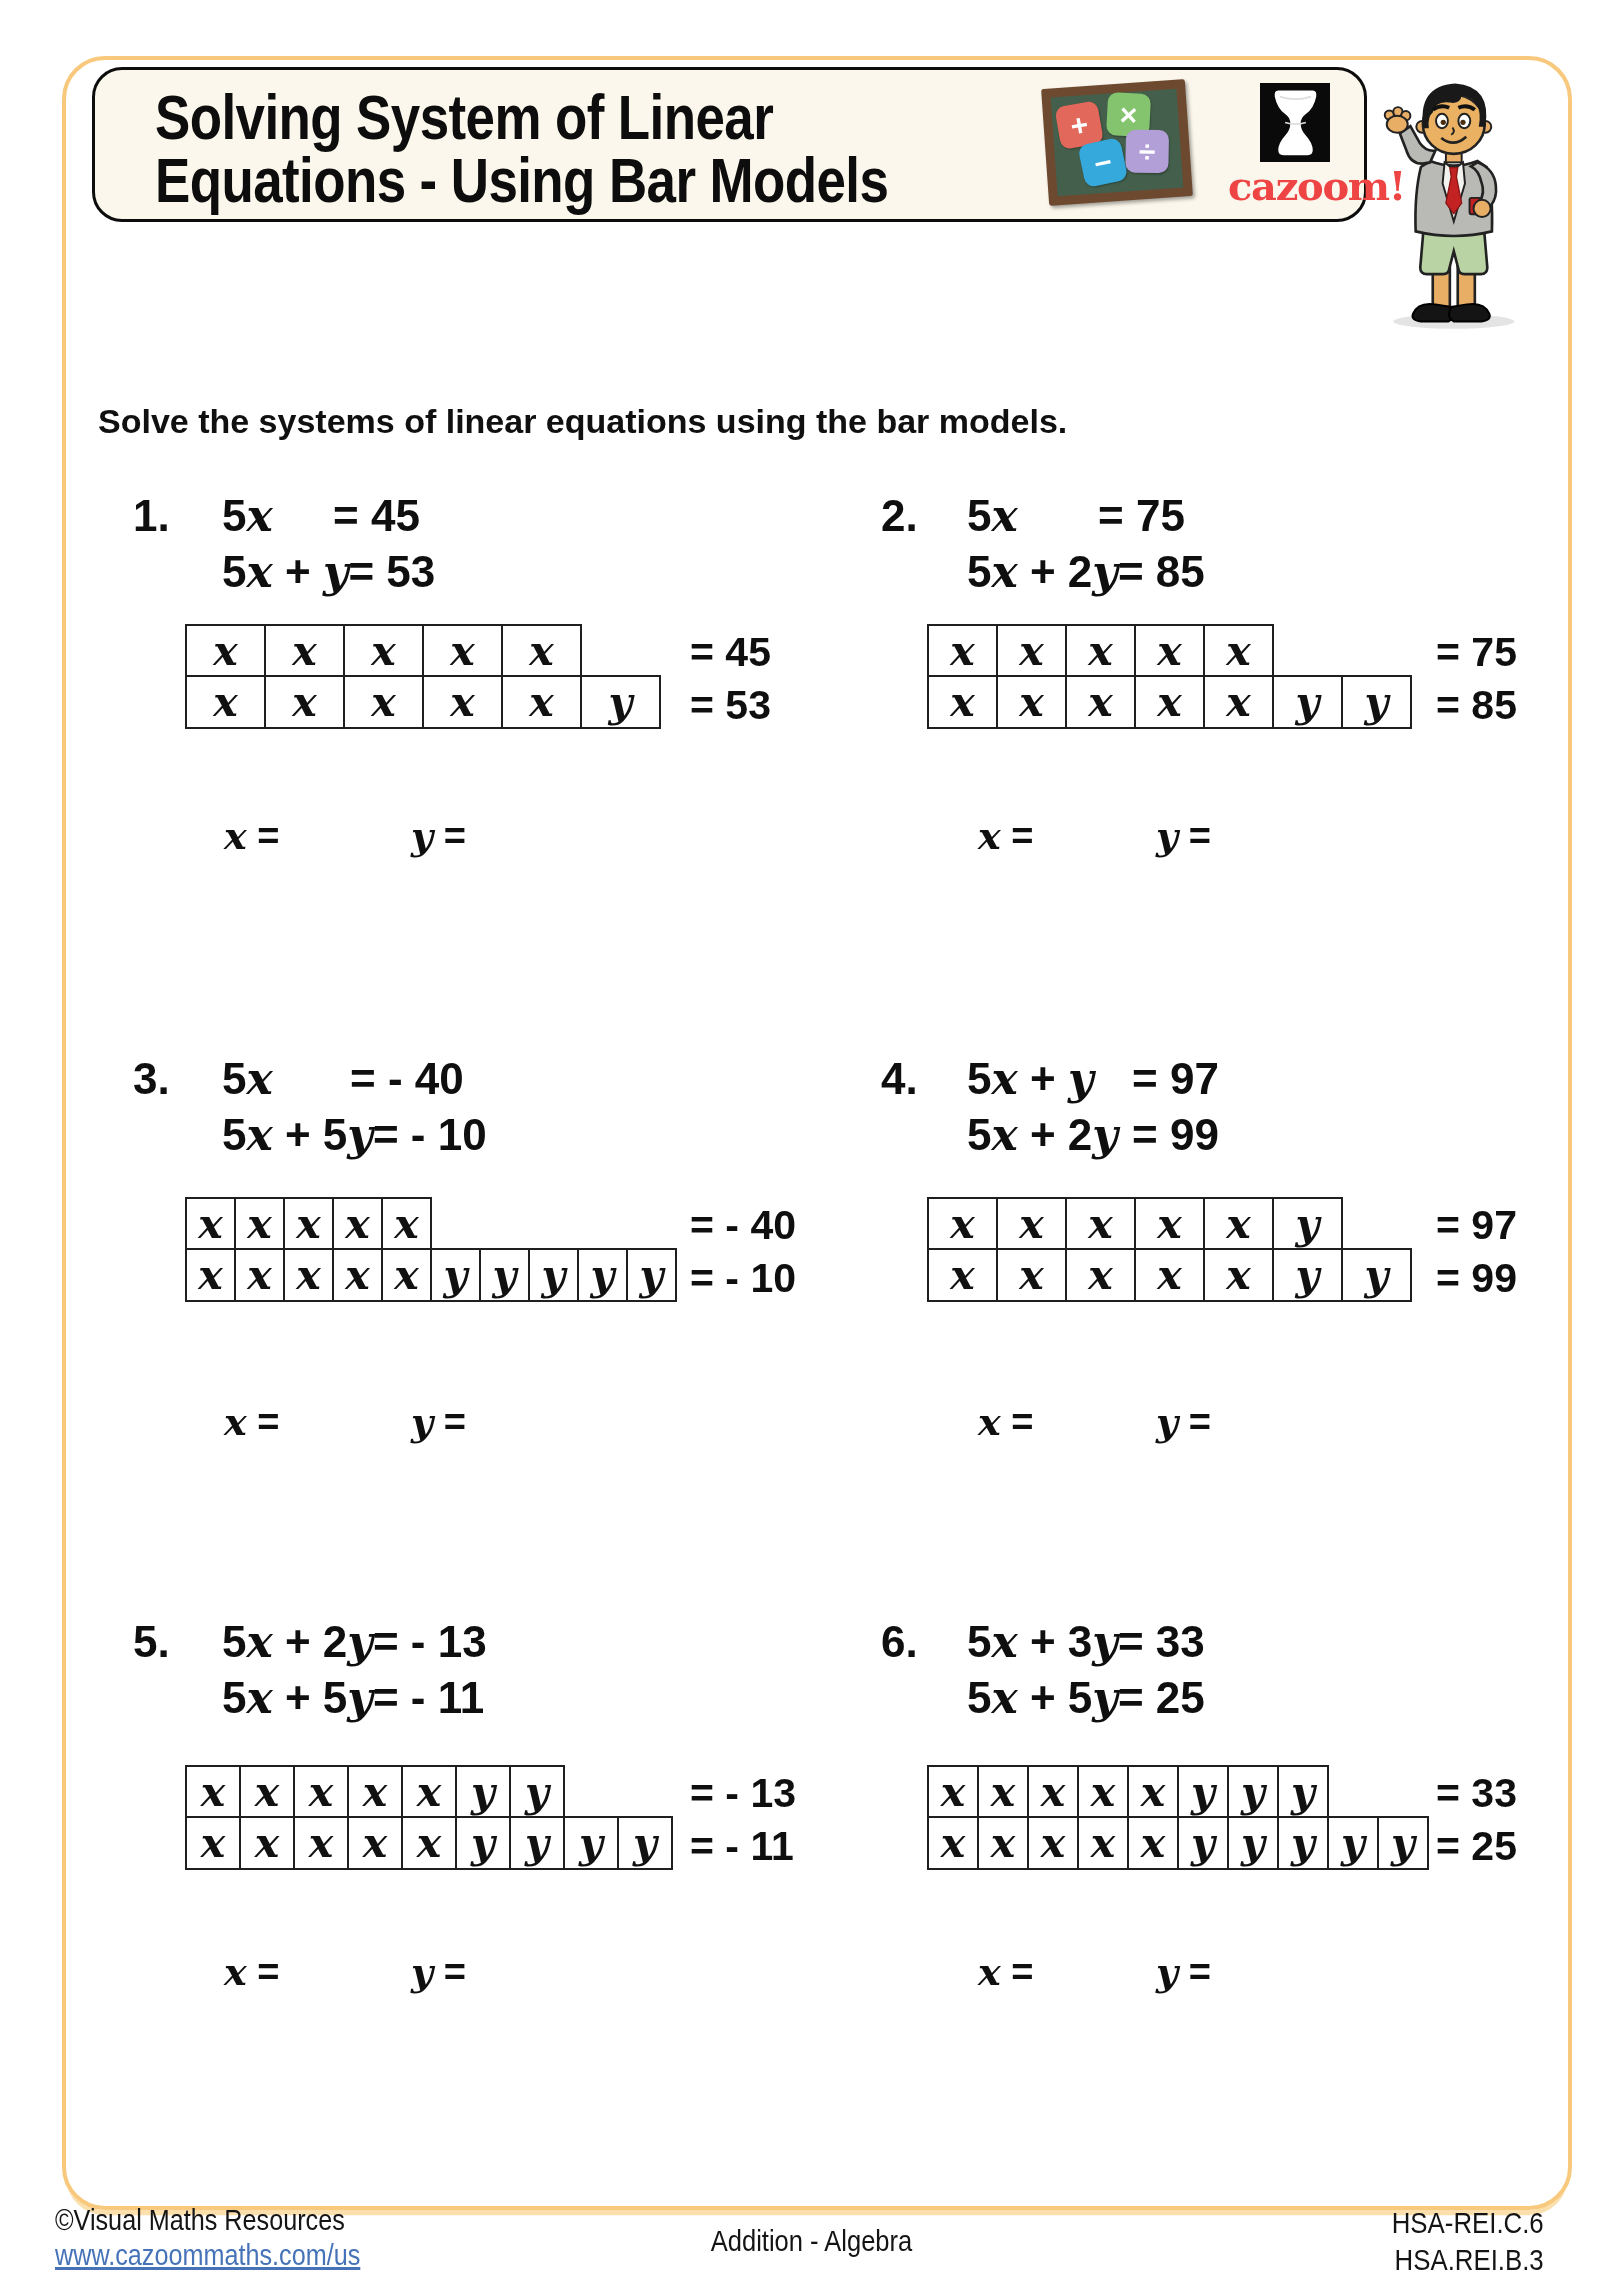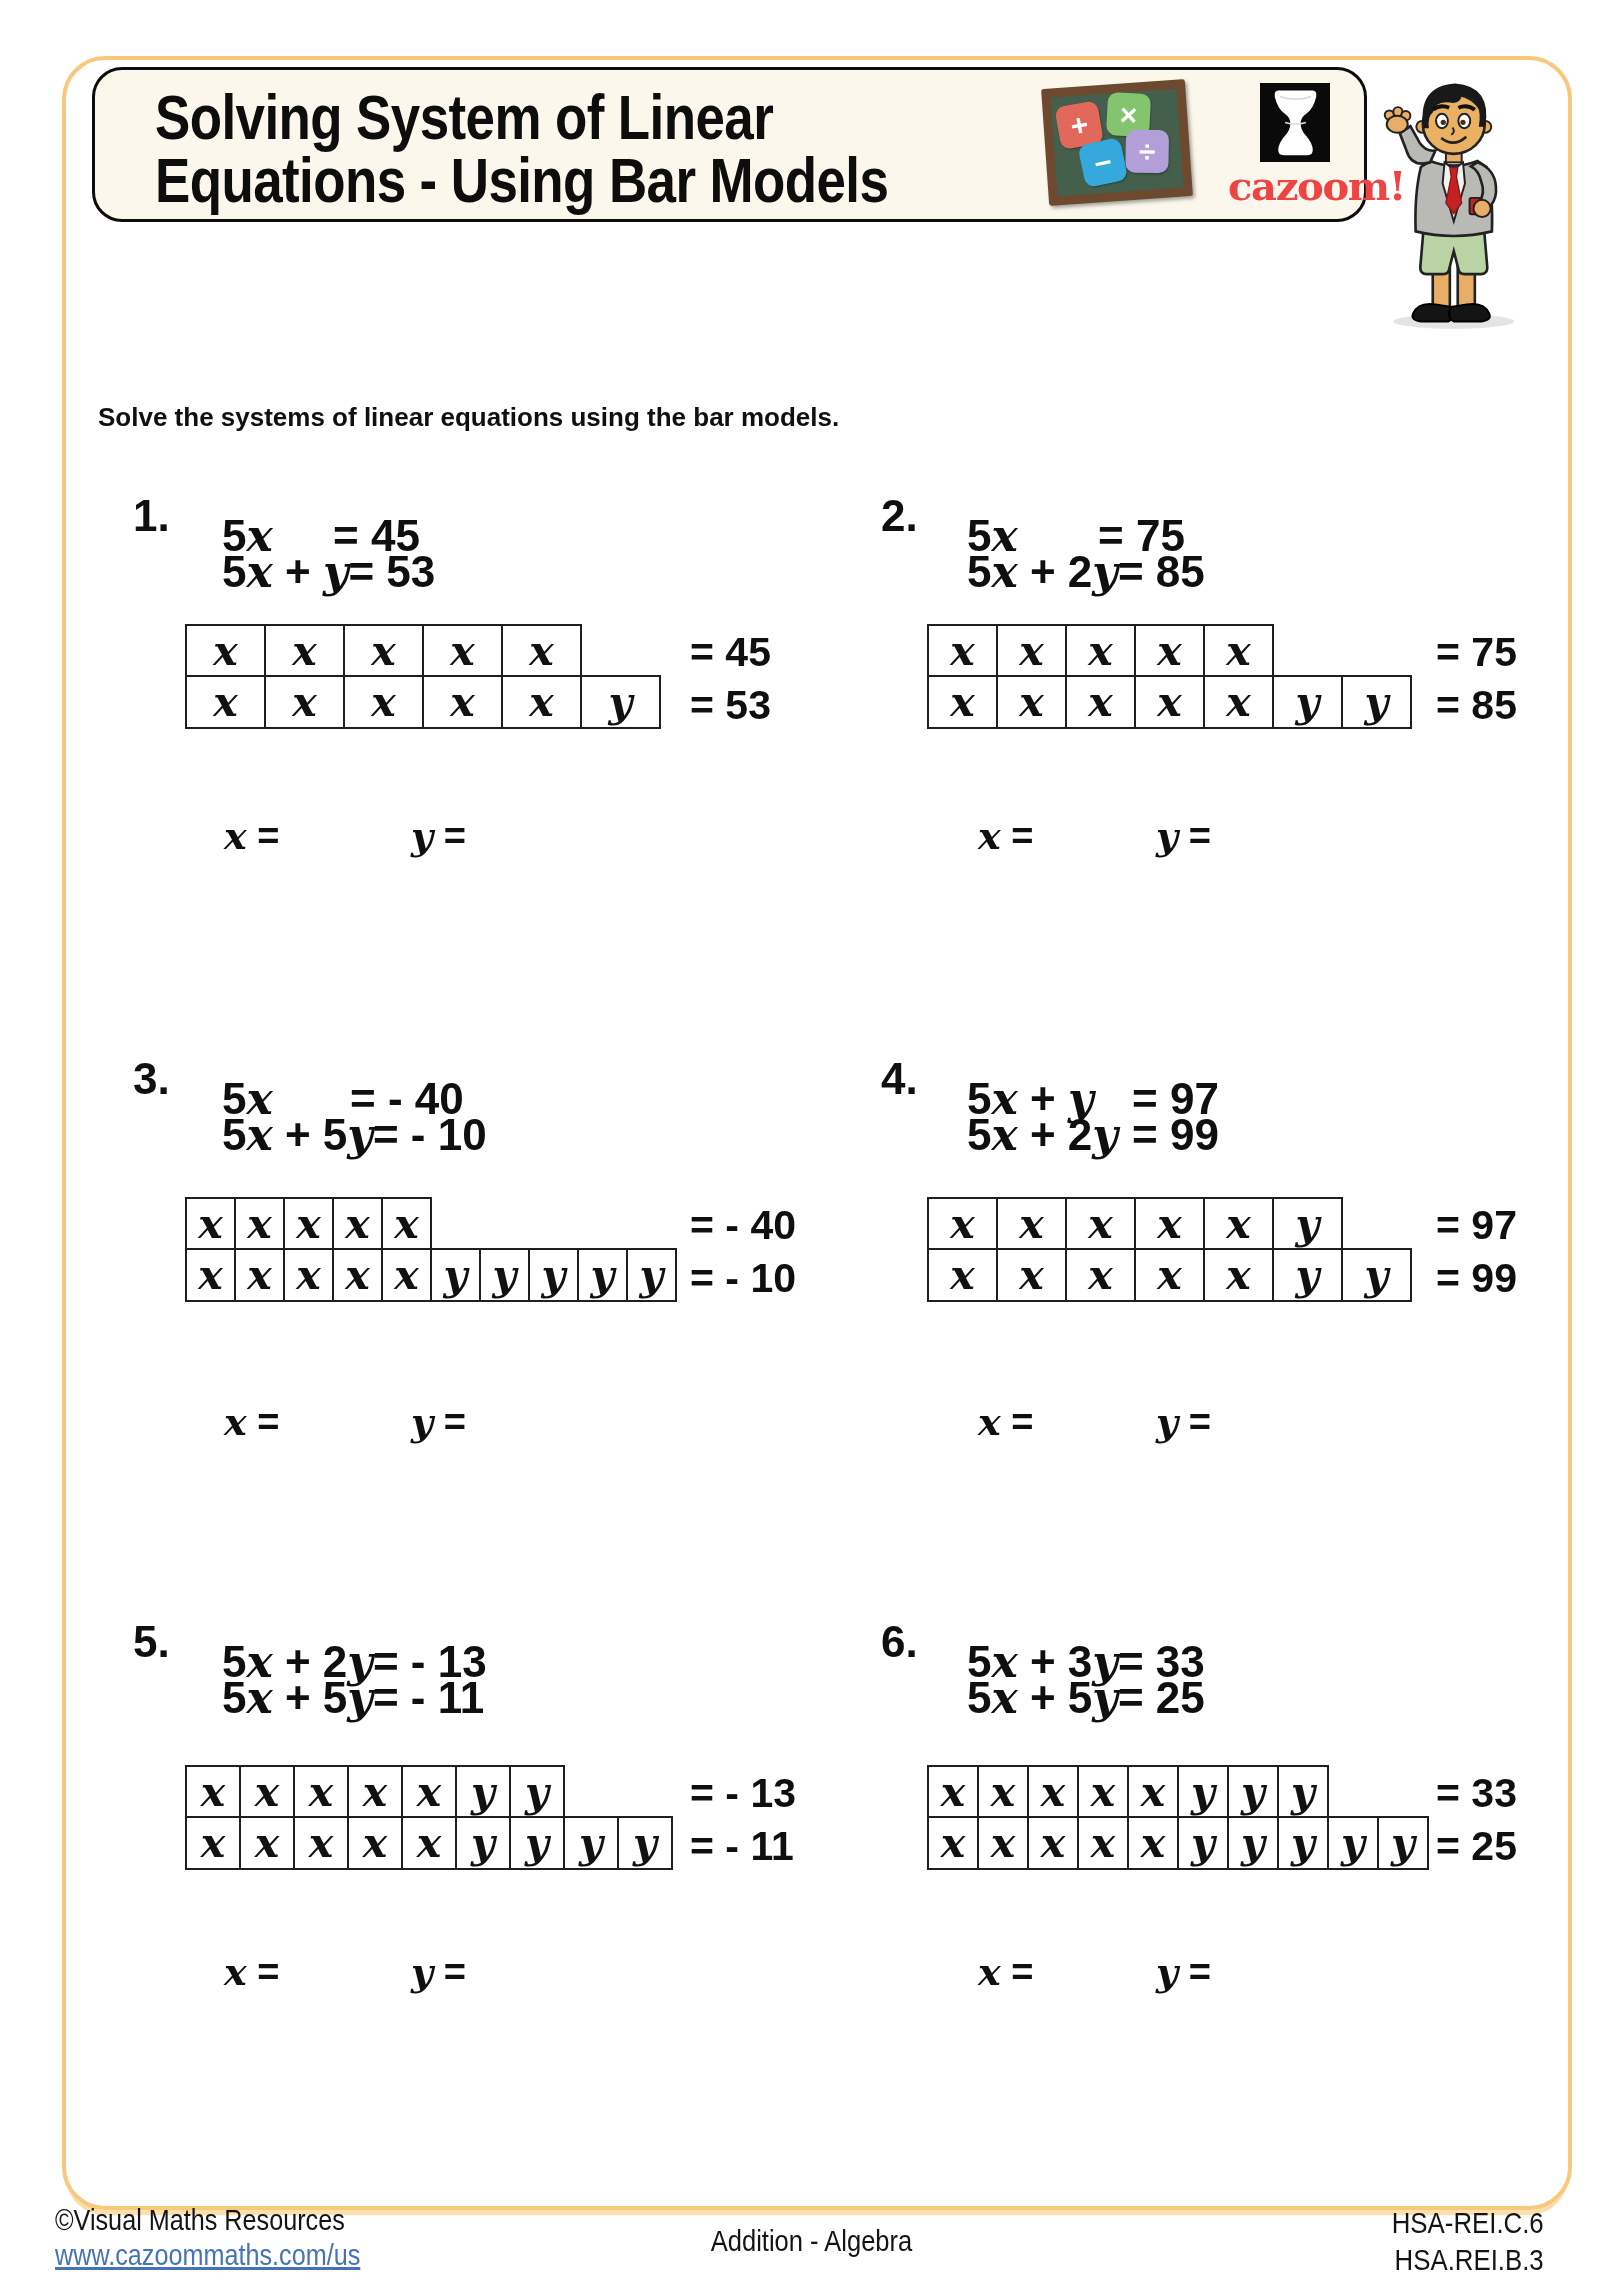--- a/index.html
+++ b/index.html
@@ -33,39 +33,39 @@
   .cz-text{position:absolute;left:1133px;top:92px;width:134px;text-align:left;
     font-family:"DejaVu Serif",serif;font-weight:bold;font-size:40px;letter-spacing:-1.3px;color:#ef4444;}
 
   .boy{position:absolute;left:1360px;top:69px;width:181px;height:263px;}
 
   
   .section-box{position:absolute;left:64px;top:294px;width:194px;height:80px;
     background:var(--section_peach);border-radius:29.4px;}
   .section-label{position:absolute;left:34px;top:19.6px;font-family:"DejaVu Serif",serif;
     font-weight:bold;font-style:italic;font-size:35px;color:#131313;}
-  .instruction{position:absolute;left:98px;top:402px;font-size:26px;font-weight:bold;color:#101010;}
+  .instruction{position:absolute;left:98px;top:402px;font-size:34px;font-weight:bold;color:#101010;}
 
   
   .problem{position:absolute;inset:0;}
   .col-L{--num-x:133px;--eq-x:222px;--bar-x:185px;--lab-x:690px;--ansx1:224px;--ansx2:411px;}
   .col-R{--num-x:881px;--eq-x:967px;--bar-x:927px;--lab-x:1436px;--ansx1:978px;--ansx2:1156px;}
   .row-a{--eq1:492px;--eq2:548px;--bars:624px;--ans:817px;}
   .row-b{--eq1:1055px;--eq2:1111px;--bars:1197px;--ans:1403px;}
   .row-c{--eq1:1618px;--eq2:1674px;--bars:1765px;--ans:1953px;}
   .p1{--cellw:77px;--exprw:111px;}
   .p2{--cellw:67px;--exprw:131px;}
   .p3{--cellw:47px;--exprw:128px;}
   .p4{--cellw:67px;--exprw:165px;}
   .p5{--cellw:52px;--exprw:133px;}
   .p6{--cellw:48px;--exprw:143px;}
 
   .eq{position:absolute;font-size:44px;font-weight:bold;line-height:47px;white-space:nowrap;color:#0f0f0f;}
   .problem-number{left:var(--num-x);top:var(--eq1);}
-  .eq-line.l1{left:var(--eq-x);top:var(--eq1);margin-top:20px;}
+  .eq-line.l1{left:var(--eq-x);top:var(--eq1);}
   .eq-line.l2{left:var(--eq-x);top:var(--eq2);}
   .expr{display:inline-block;min-width:var(--exprw);}
   .var{font-family:"DejaVu Serif",serif;font-style:italic;font-weight:bold;}
 
   .bars{position:absolute;left:var(--bar-x);top:var(--bars);}
   .bar-row{display:flex;border:2.6px solid #1f1f1f;width:max-content;background:#fff;}
   .bar-row + .bar-row{margin-top:-2.6px;}
   .cell{width:var(--cellw);height:50px;display:flex;align-items:center;justify-content:center;
     border-right:2.6px solid #1f1f1f;}
   .cell:last-child{border-right:none;}

